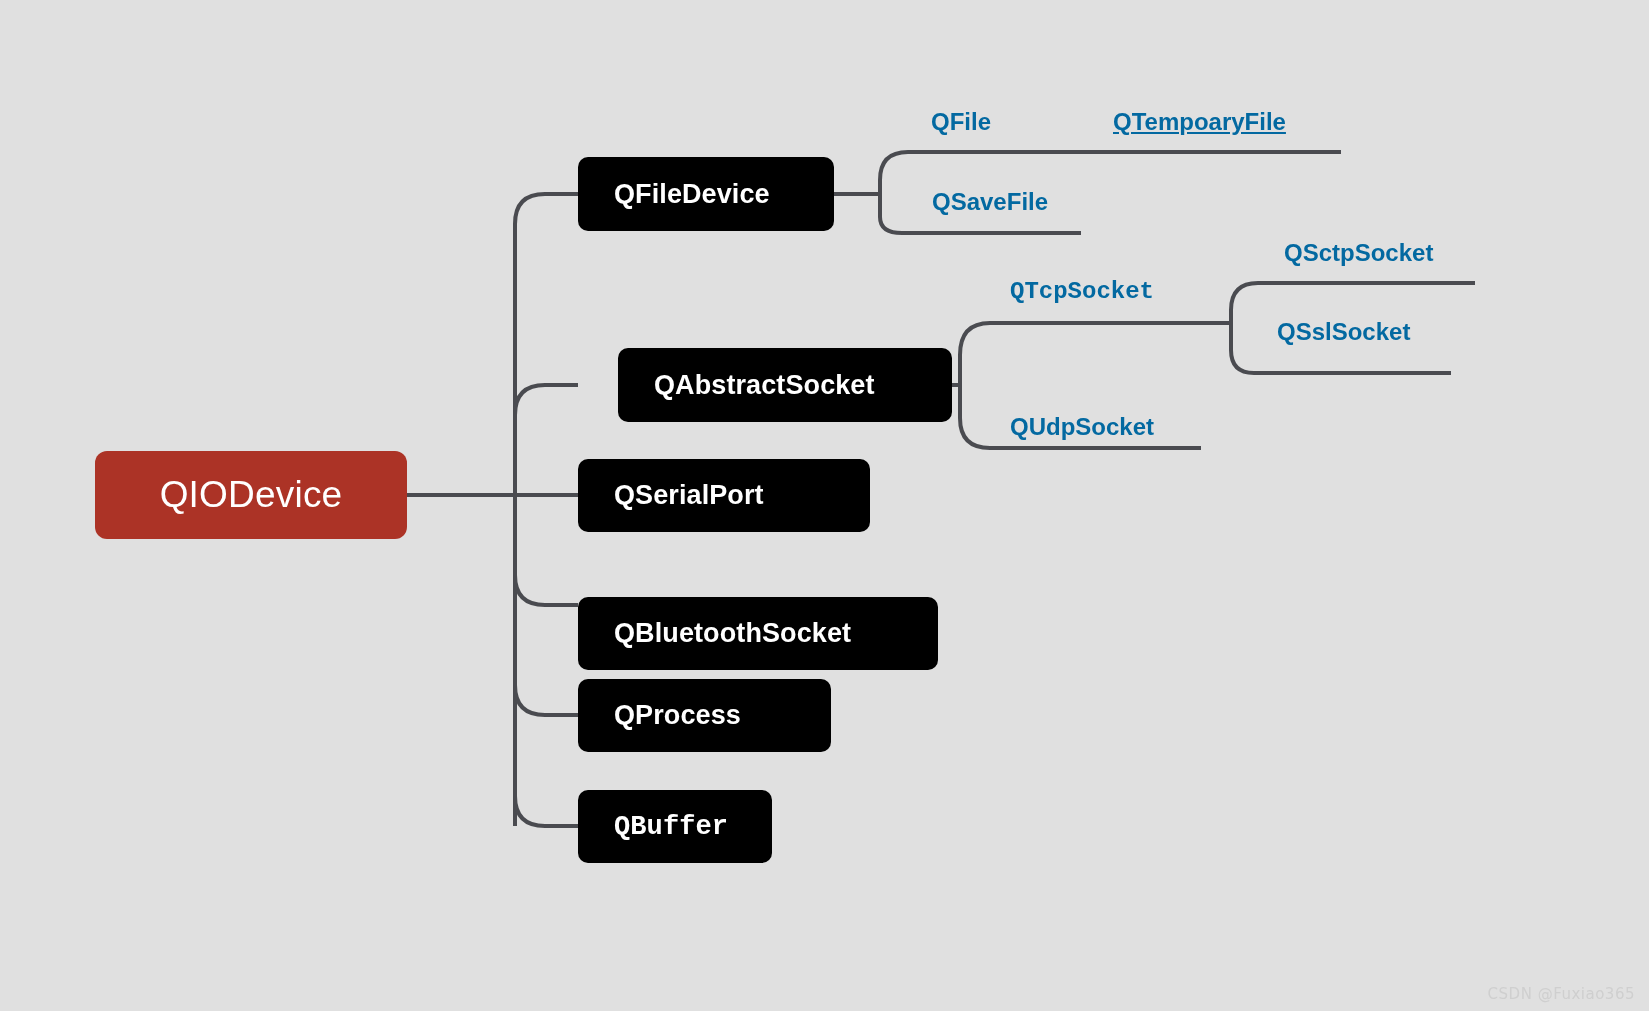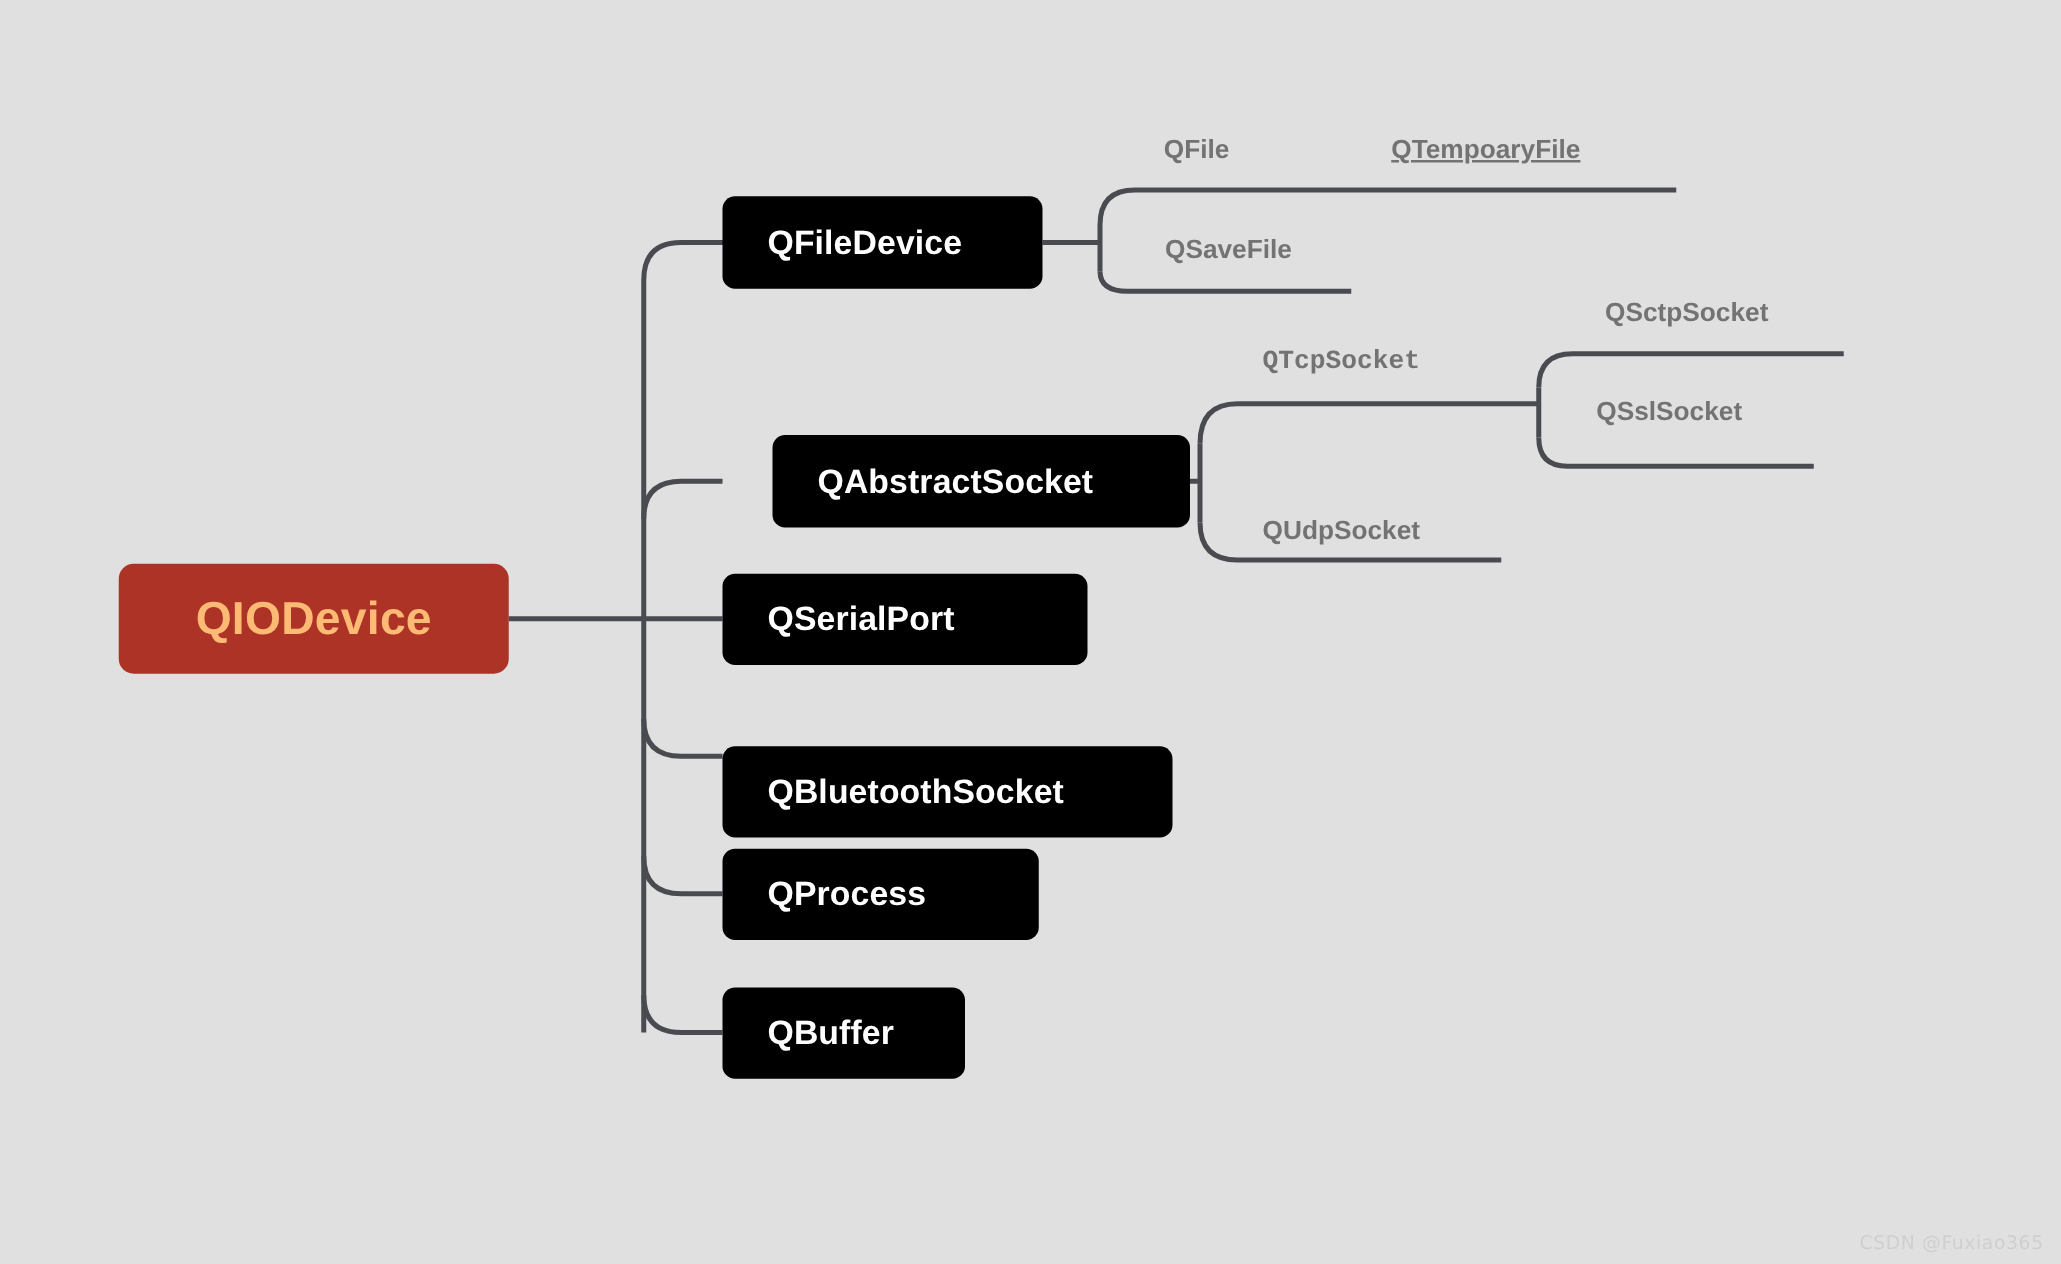--- a/index.html
+++ b/index.html
@@ -33,40 +33,40 @@
     border-radius: 10px;
     box-sizing: border-box;
     white-space: nowrap;
   }
   .node.root {
     background: #ac3326;
     border-radius: 12px;
     justify-content: center;
   }
   .node.root .node-label {
-    color: #fdba74;
+    color: #ffffff;
     font-size: 37px;
-    font-weight: 700;
+    font-weight: 400;
     letter-spacing: 0.2px;
   }
   .node.dark {
     background: #000000;
     padding-left: 36px;
     padding-right: 36px;
   }
   .node.dark .node-label {
     color: #ffffff;
     font-size: 27px;
     font-weight: bold;
     letter-spacing: 0.1px;
   }
   .leaf-label {
     position: absolute;
-    color: #737373;
-    font-size: 21px;
+    color: #0369a1;
+    font-size: 24px;
     font-weight: bold;
     white-space: nowrap;
   }
   .watermark {
     position: absolute;
     right: 14px;
     bottom: 8px;
     color: #cfcfcf;
     font-size: 15px;
     font-family: "DejaVu Sans", sans-serif;
@@ -140,21 +140,21 @@
   </div>
 
   <div class="node dark" style="left:578px; top:569px; width:360px; height:73px;margin-top:28px;">
     <span class="node-label">QBluetoothSocket</span>
   </div>
 
   <div class="node dark" style="left:578px; top:679px; width:253px; height:73px;">
     <span class="node-label">QProcess</span>
   </div>
 
-  <div class="node dark" style="left:578px; top:790px; width:194px; height:73px;">
+  <div class="node dark" style="left:578px; top:790px; width:194px; height:73px;font-family:Liberation Mono, monospace;">
     <span class="node-label">QBuffer</span>
   </div>
 
   <div class="leaf-label" style="left:931px; top:108px;">
     <span>QFile</span>
   </div>
 
   <div class="leaf-label" style="left:1113px; top:108px;text-decoration:underline;">
     <span>QTempoaryFile</span>
   </div>

